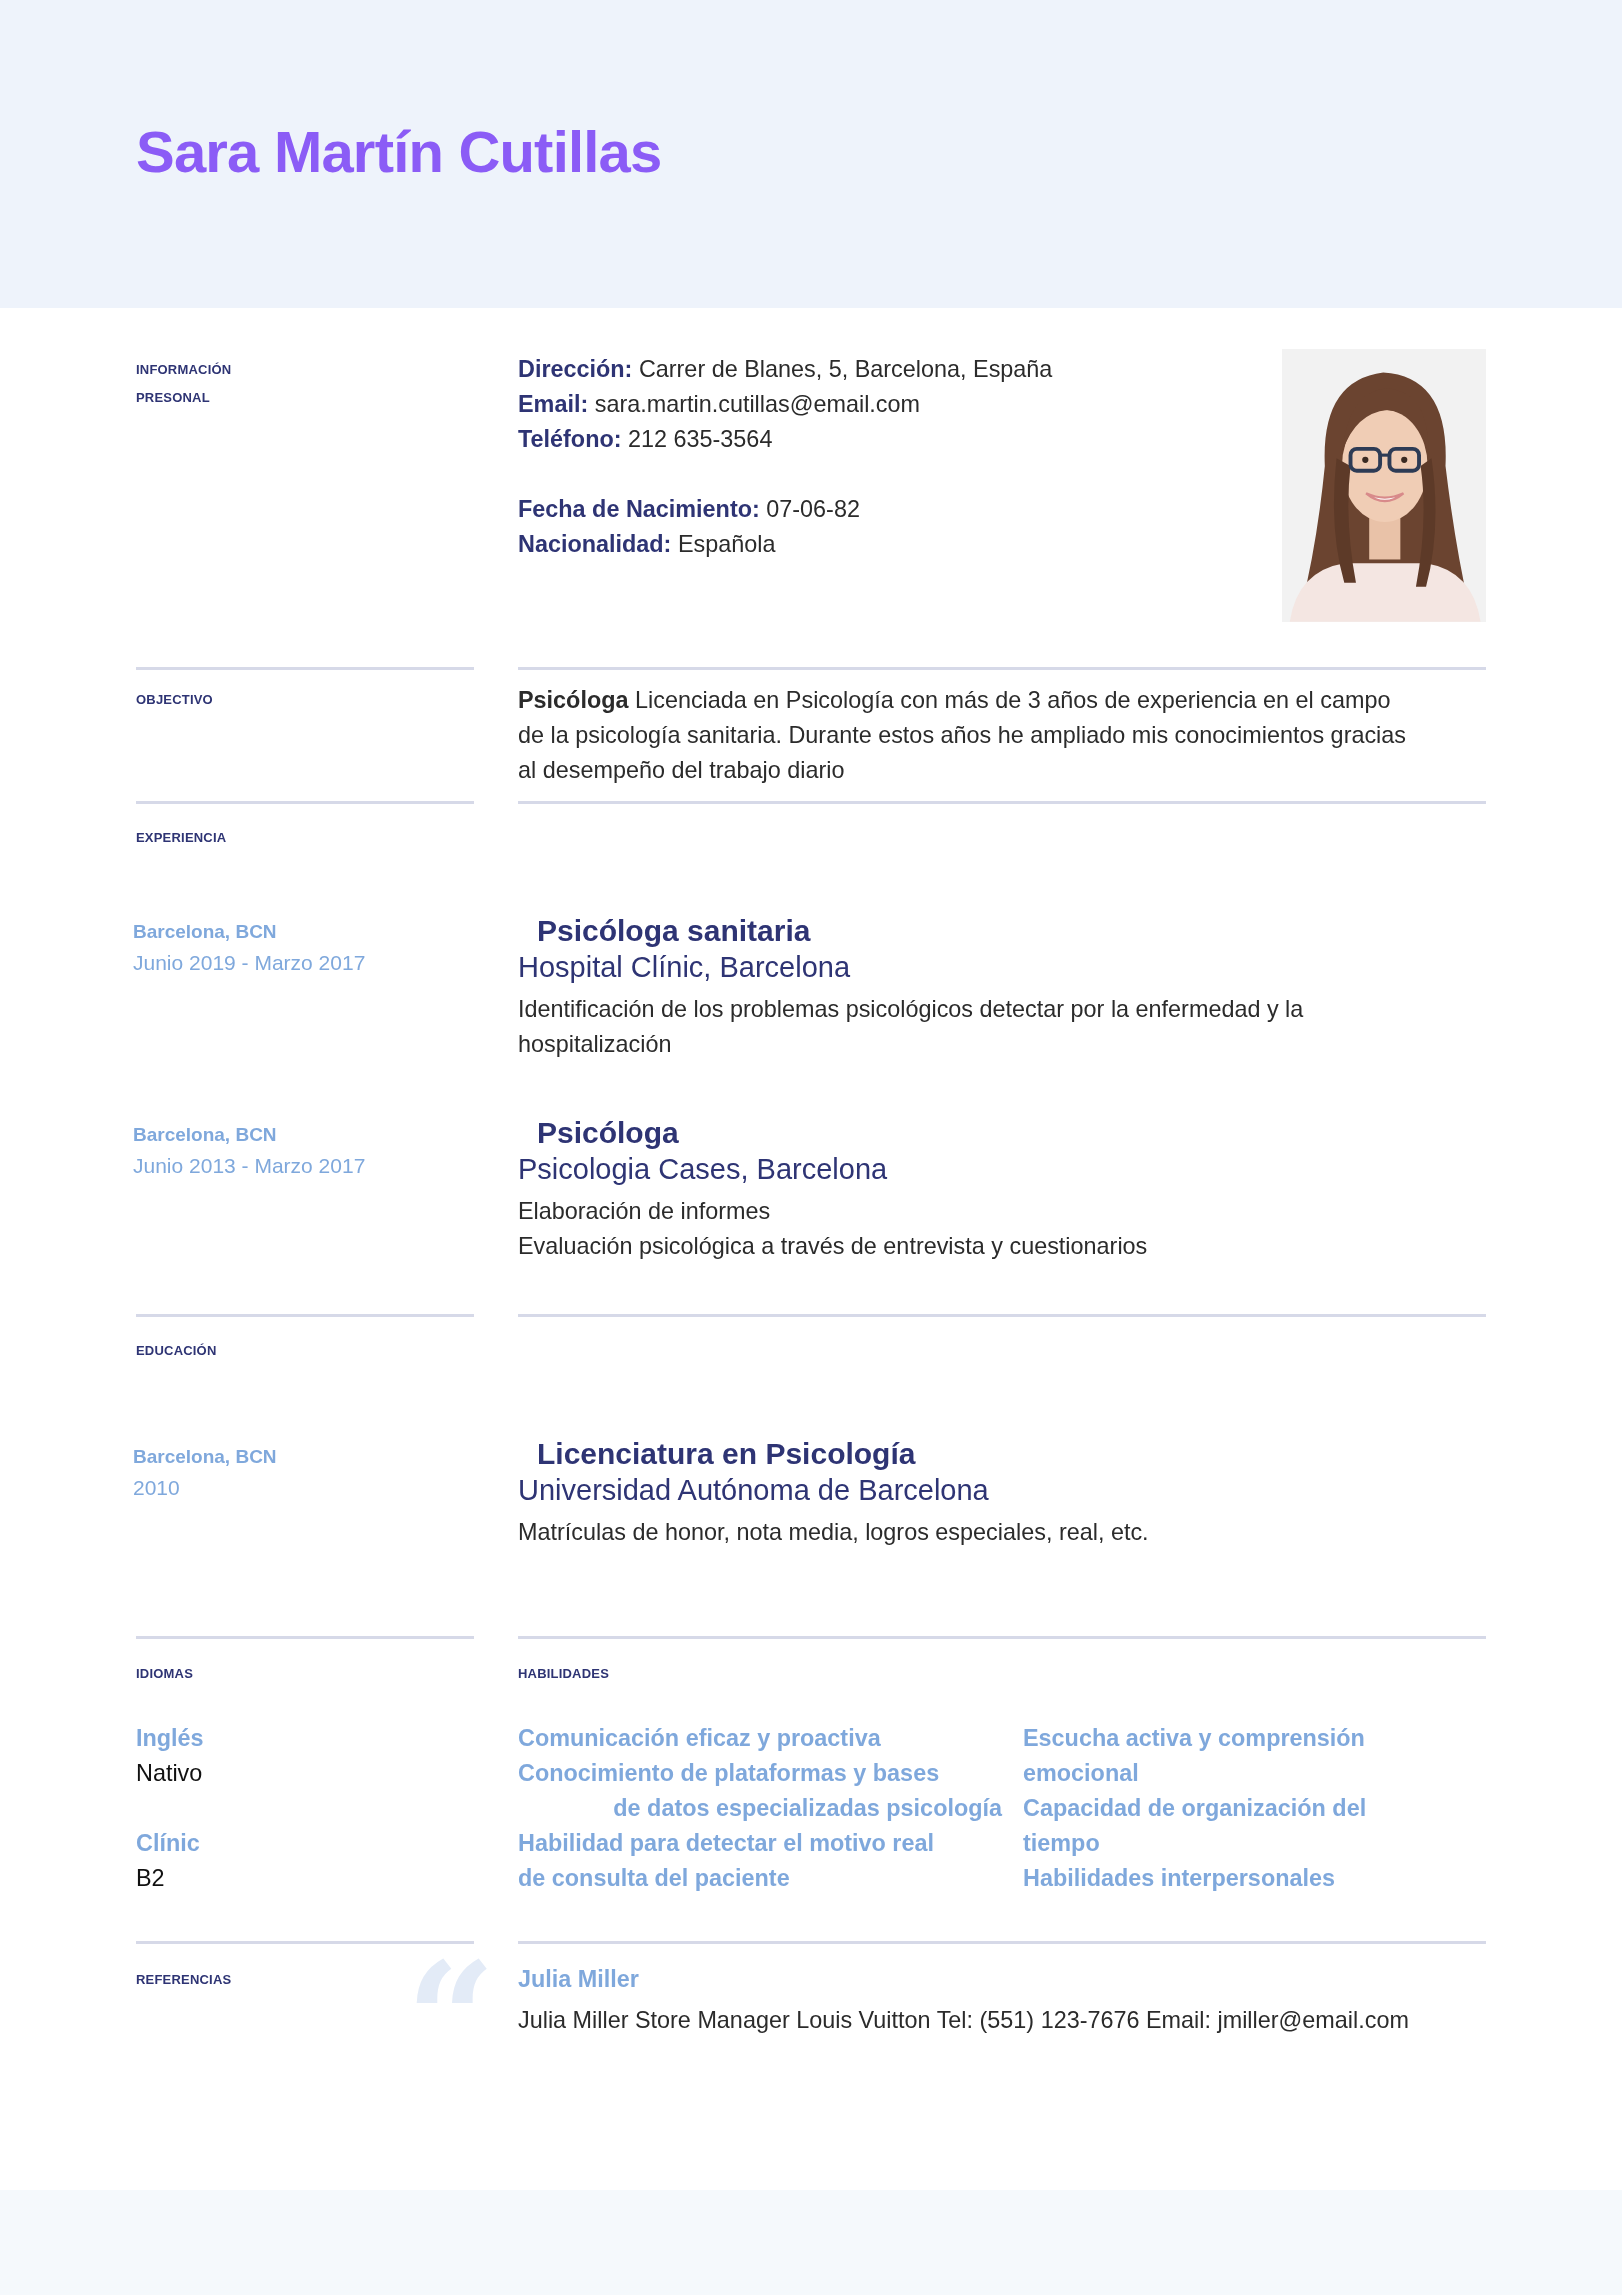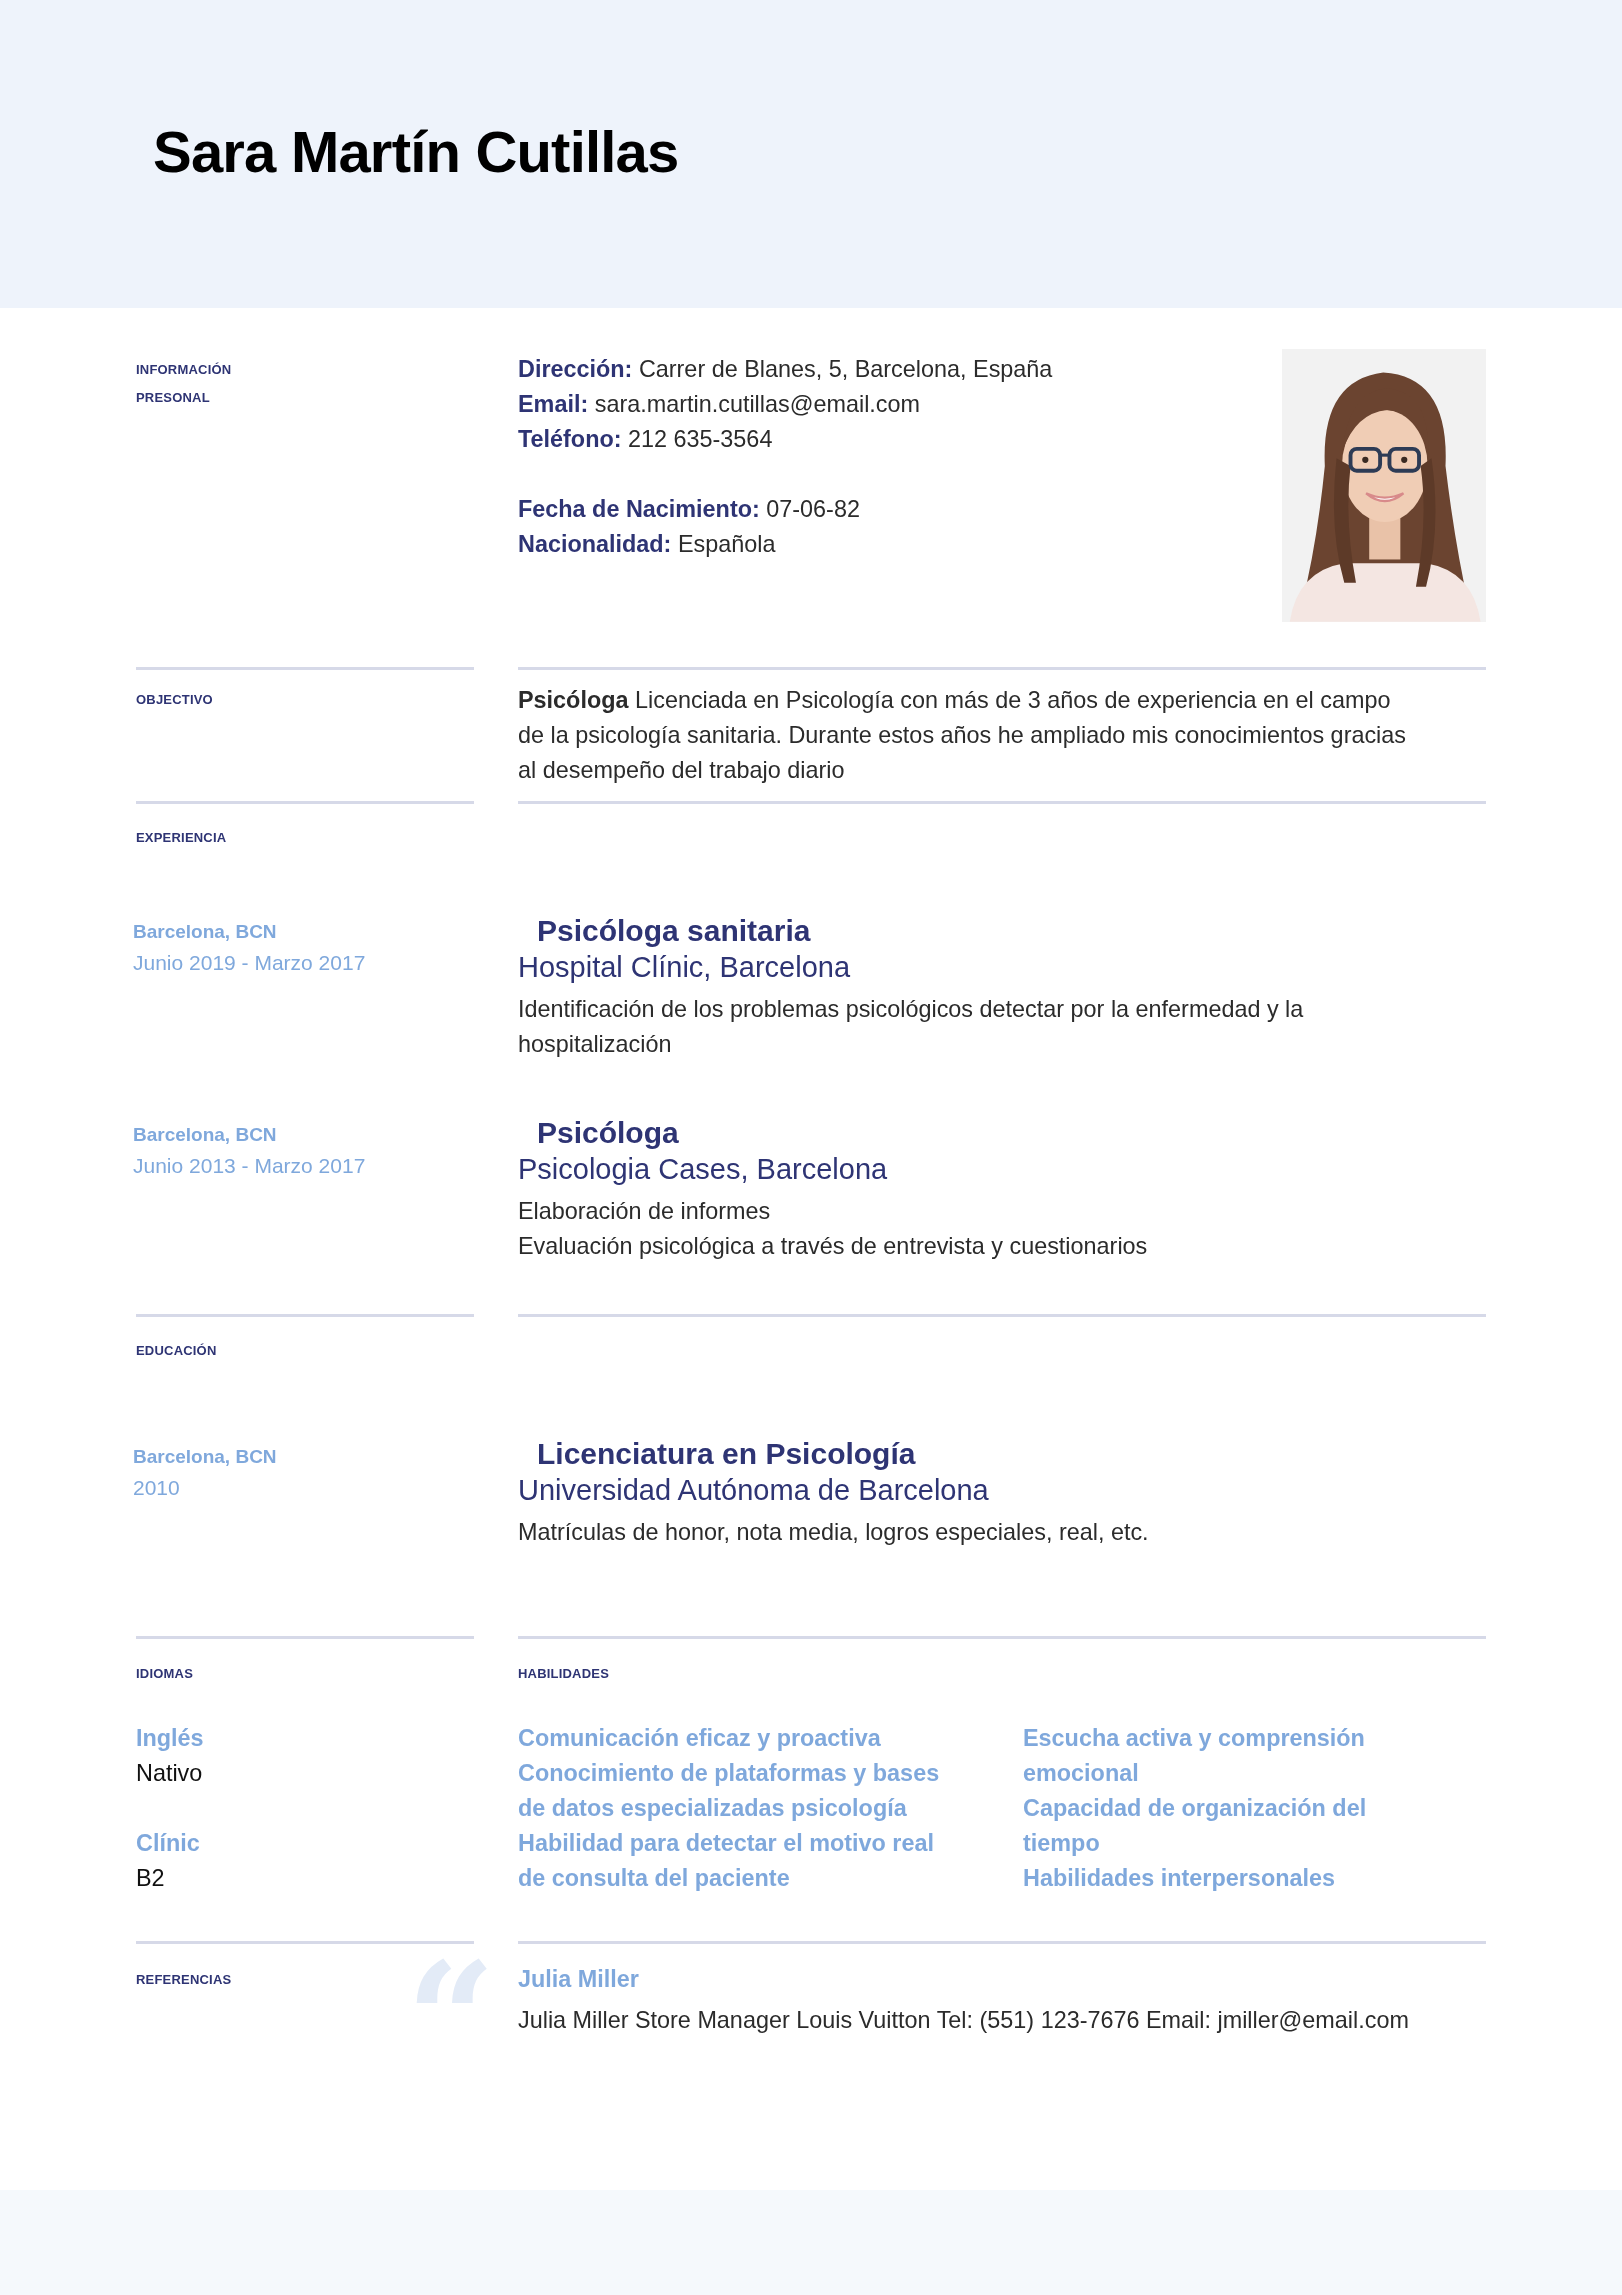--- a/index.html
+++ b/index.html
@@ -6,22 +6,22 @@
   body {
     width: 1622px; height: 2295px; position: relative; overflow: hidden;
     background: #ffffff;
     font-family: "Liberation Sans", "DejaVu Sans", sans-serif;
     color: #2b2b2b;
   }
   .abs { position: absolute; }
   .header-band { left: 0; top: 0; width: 1622px; height: 308px; background: #eef3fb; }
   .footer-band { left: 0; top: 2190px; width: 1622px; height: 105px; background: #f5f9fc; }
   .name {
-    left: 136px; top: 117px; font-size: 58px; font-weight: 700; color: #000000;
-    letter-spacing: -0.8px; white-space: nowrap; line-height: 1.2; margin-left: 17px;
+    left: 136px; top: 117px; font-size: 58px; font-weight: 700; color: #8b5cf6;
+    letter-spacing: -0.8px; white-space: nowrap; line-height: 1.2;
   }
   .sec-label {
     font-size: 13px; font-weight: 700; color: #2e3474; line-height: 28px;
     text-transform: uppercase; letter-spacing: 0.2px;
   }
   .divider { height: 3.1px; background: #d6d9e8; }
   .div-left { left: 136px; width: 338px; }
   .div-right { left: 518px; width: 968px; }
   .info-lines { left: 518px; top: 352px; font-size: 23.4px; line-height: 35px; color: #2b2b2b; }
   .info-lines .row { white-space: nowrap; }
@@ -178,21 +178,21 @@
   <div style="margin-top:35px;">
     <div class="lang-name">Clínic</div>
     <div class="lang-level">B2</div>
   </div>
 </div>
 
 <div class="abs sec-label" style="left:518px; top:1660px;">HABILIDADES</div>
 <div class="abs" style="left:518px; top:1721px; width:484px;">
   <div class="skill" style="white-space:nowrap;">Comunicación eficaz y proactiva</div>
   <div class="skill" style="white-space:nowrap;">Conocimiento de plataformas y bases</div>
-  <div class="skill" style="white-space:nowrap;">de datos especializadas psicología</div>
+  <div class="skill" style="white-space:nowrap;text-align:right;">de datos especializadas psicología</div>
   <div class="skill" style="white-space:nowrap;">Habilidad para detectar el motivo real</div>
   <div class="skill" style="white-space:nowrap;">de consulta del paciente</div>
 </div>
 <div class="abs" style="left:1023px; top:1721px; width:468px;">
   <div class="skill" style="white-space:nowrap;">Escucha activa y comprensión</div>
   <div class="skill" style="white-space:nowrap;">emocional</div>
   <div class="skill" style="white-space:nowrap;">Capacidad de organización del</div>
   <div class="skill" style="white-space:nowrap;">tiempo</div>
   <div class="skill" style="white-space:nowrap;">Habilidades interpersonales</div>
 </div>

